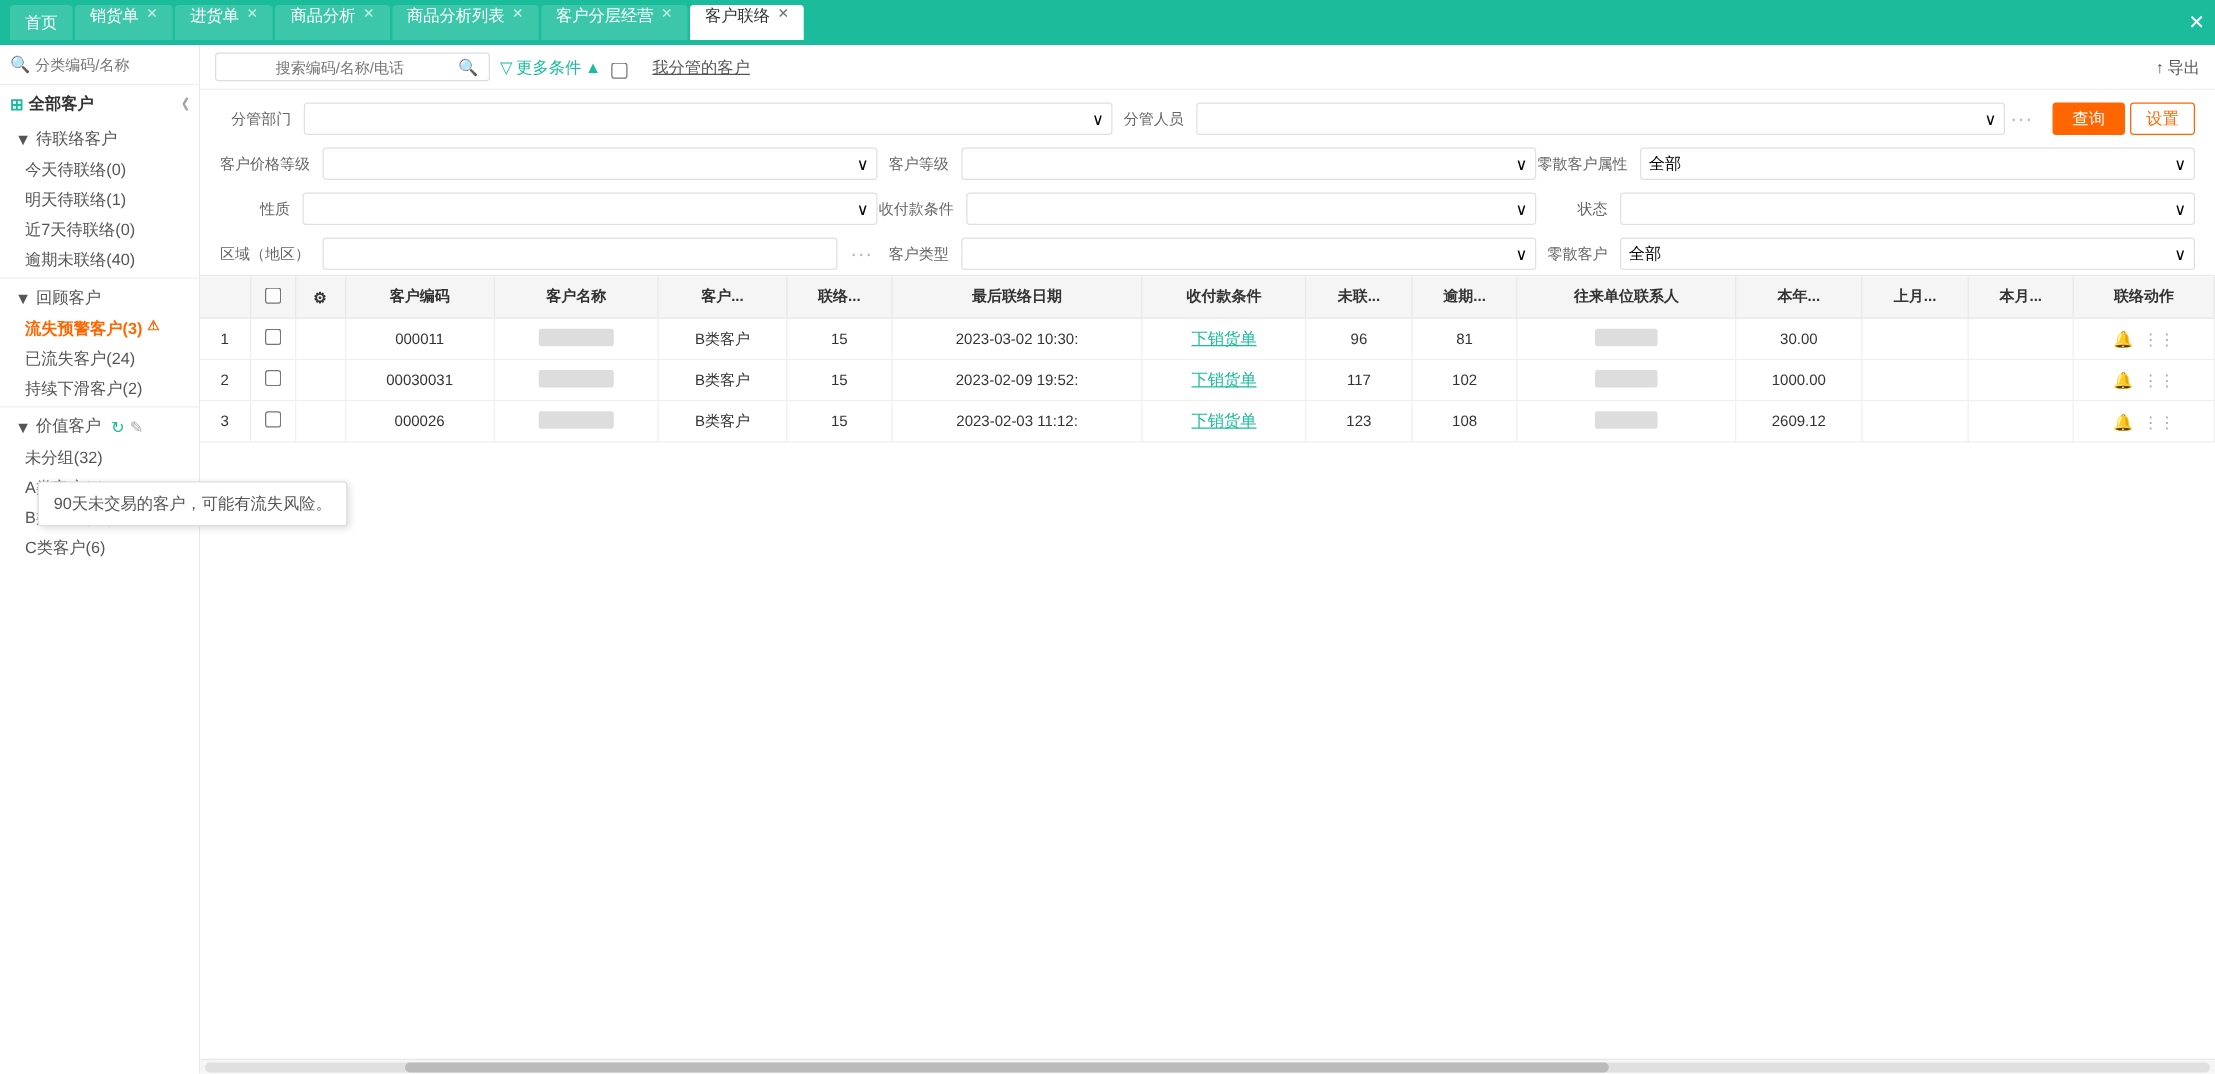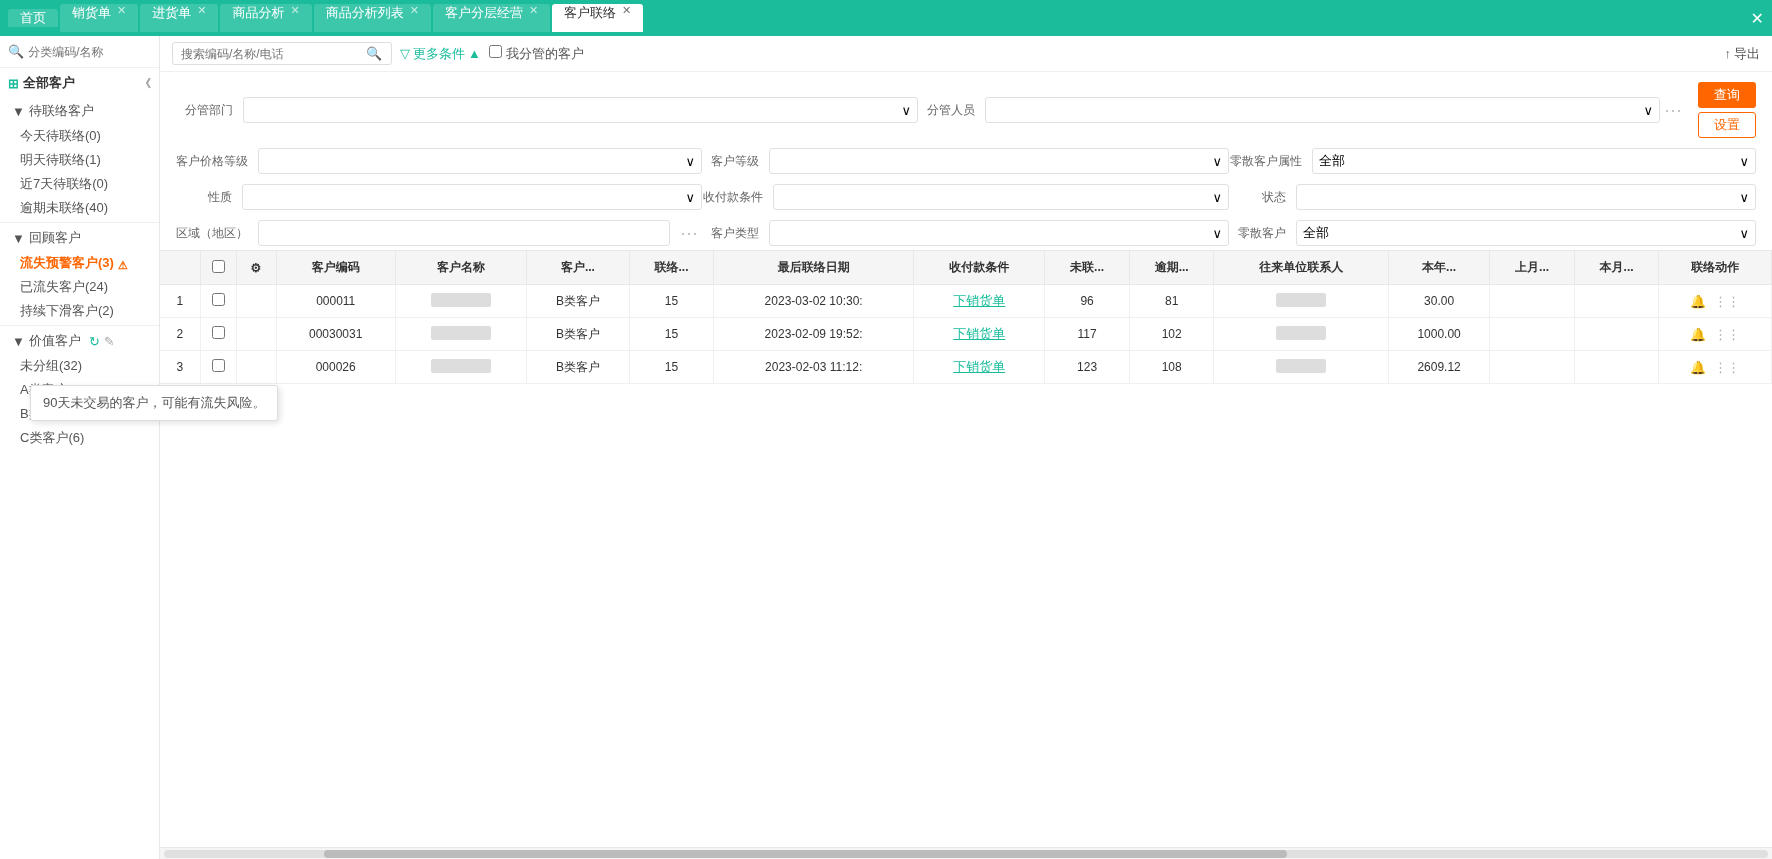--- a/index.html
+++ b/index.html
@@ -29,21 +29,21 @@
       background: #fff;
       color: #333;
     }
     .tab-item .close-x {
       font-size: 11px;
       opacity: 0.7;
     }
     .tab-bar .home-tab {
       color: #fff;
       padding: 0 12px;
-      height: 18px;
+      height: 28px;
       display: flex;
       align-items: center;
     }
     .tab-bar-right {
       margin-left: auto;
       color: #fff;
       font-size: 16px;
       cursor: pointer;
     }
 
@@ -150,25 +150,26 @@
     .filter-btn {
       display: flex;
       align-items: center;
       gap: 3px;
       color: #1abc9c;
       cursor: pointer;
       font-size: 12px;
     }
     .my-customer-check {
       display: flex;
-      align-items: flex-start;
-      gap: 4px;
+      align-items: flex-end;
+      gap: 20px;
       font-size: 12px;
       color: #555;
       cursor: pointer;
+      text-decoration: underline;
     }
     .export-btn {
       margin-left: auto;
       display: flex;
       align-items: center;
       gap: 3px;
       color: #555;
       font-size: 12px;
       cursor: pointer;
     }
@@ -437,21 +438,21 @@
     <div class="sidebar-item">
       <span>逾期未联络(40)</span>
     </div>
 
     <div class="sidebar-divider"></div>
 
     <div class="sidebar-group-title" style="position:relative;">
       <span>▼</span>
       <span>回顾客户</span>
     </div>
-    <div class="sidebar-item active" style="color:#f60; display:flex; align-items:flex-end; gap:4px;">
+    <div class="sidebar-item active" style="color:#f60; display:flex; align-items:flex-start; gap:4px;">
       <span>流失预警客户(3)</span>
       <span style="color:#f60; font-size:11px;">⚠</span>
     </div>
     <div class="sidebar-item">
       <span>已流失客户(24)</span>
     </div>
     <div class="sidebar-item">
       <span>持续下滑客户(2)</span>
     </div>
 
@@ -474,21 +475,21 @@
     </div>
     <div class="sidebar-item">
       <span>C类客户(6)</span>
     </div>
   </div>
 
   <div class="content-area">
 
     <div class="filter-bar">
       <div class="search-input-wrap">
-        <input type="text" style="width: 100%;" placeholder="搜索编码/名称/电话">
+        <input type="text" style="width: 100%; text-align: center;" placeholder="搜索编码/名称/电话">
         <span style="color:#f60;">🔍</span>
       </div>
       <div class="filter-btn">
         <span>▽</span>
         <span>更多条件</span>
         <span>▲</span>
       </div>
       <div class="my-customer-check">
         <input type="checkbox" style="">
         <span>我分管的客户</span>
@@ -513,21 +514,21 @@
           </div>
           <div class="divider-v"></div>
           <div class="filter-cell">
             <span class="filter-cell-label">分管人员</span>
             <div class="filter-cell-select">
               <span></span>
               <span>∨</span>
             </div>
           </div>
           <span class="filter-cell-more">···</span>
-          <div style="display:flex; flex-direction:column; gap:4px; margin-left:12px;">
+          <div style="display:flex; flex-direction:row; gap:4px; margin-left:12px;">
             <button class="query-btn">查询</button>
             <button class="settings-btn">设置</button>
           </div>
         </div>
 
         <div class="filter-line">
           <div class="filter-cell">
             <span class="filter-cell-label">客户价格等级</span>
             <div class="filter-cell-select">
               <span></span>

